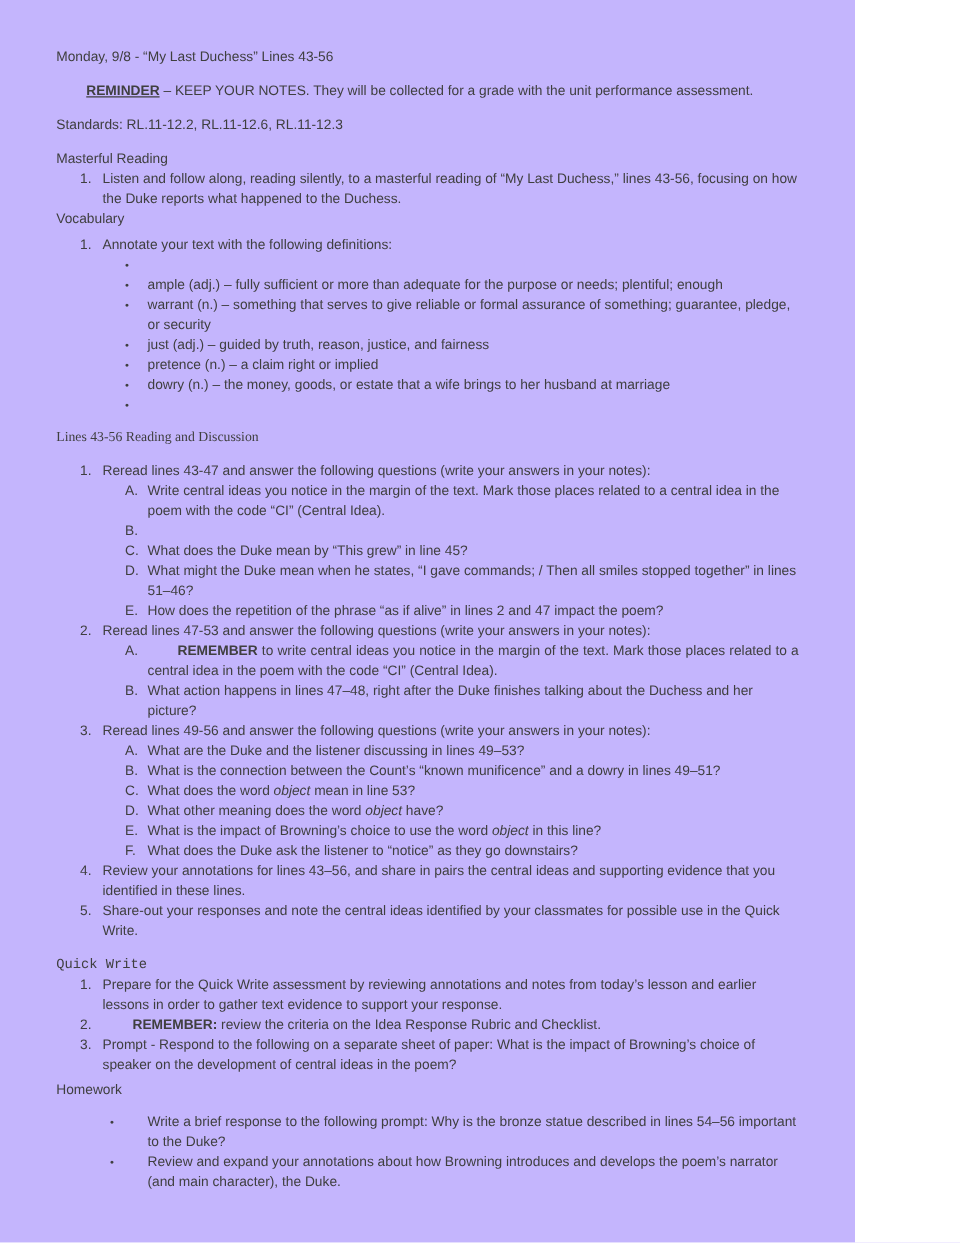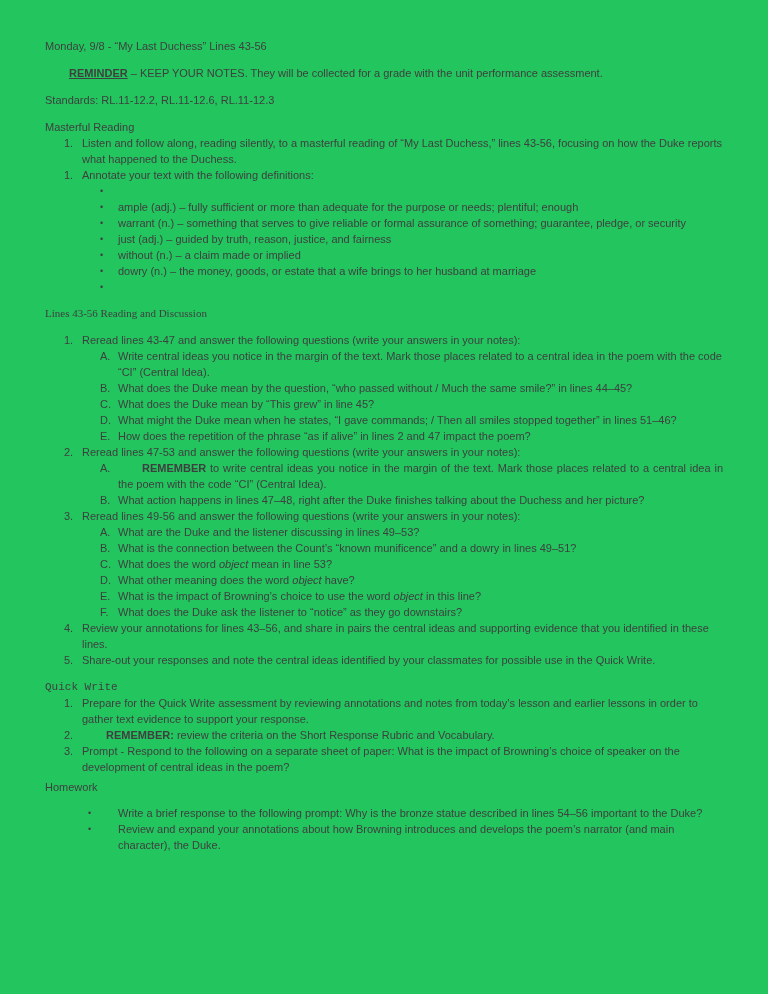--- a/index.html
+++ b/index.html
@@ -1,20 +1,20 @@
 <!DOCTYPE html>
 <html><head>
 <meta charset="utf-8">
 <style>
   html,body{margin:0;padding:0;background:#ffffff;}
   .page{
-    width:768px;
+    width:684px;
     min-height:994px;
     box-sizing:border-box;
-    background:#22c55e;
+    background:#c4b5fd;
     padding:38px 45px 40px 45px;
     color:#3f3f3f;
     font-family:"Liberation Sans", sans-serif;
     font-size:11px;
     line-height:16px;
   }
   .line{margin:0;}
   .p{margin:0 0 11px 0;}
   .mb5{margin-bottom:5px;}
   .mb10{margin-bottom:10px;}
@@ -44,20 +44,21 @@
   <p class="line p"><span class="b u">REMINDER</span><span> – KEEP YOUR NOTES.  They will be collected for a grade with the unit performance assessment.</span></p>
 
   <p class="line p">Standards: RL.11-12.2, RL.11-12.6, RL.11-12.3</p>
 
   <p class="line">Masterful Reading</p>
   <div class="li l1">
     <span class="mk">1.</span>
     <span class="tx">Listen and follow along, reading silently, to a masterful reading of “My Last Duchess,” lines 43-56, focusing on how the Duke reports what happened to the Duchess.</span>
   </div>
 
+  <p class="line mb5">Vocabulary</p>
   <div class="li l1">
     <span class="mk">1.</span>
     <span class="tx">Annotate your text with the following definitions:</span>
   </div>
   <div class="li lb">
     <span class="mk">•</span>
   </div>
   <div class="li lb">
     <span class="mk">•</span>
     <span class="tx">ample (adj.) – fully sufficient or more than adequate for the purpose or needs; plentiful; enough</span>
@@ -65,21 +66,21 @@
   <div class="li lb">
     <span class="mk">•</span>
     <span class="tx">warrant (n.) – something that serves to give reliable or formal assurance of something; guarantee, pledge, or security</span>
   </div>
   <div class="li lb">
     <span class="mk">•</span>
     <span class="tx">just (adj.) – guided by truth, reason, justice, and fairness</span>
   </div>
   <div class="li lb">
     <span class="mk">•</span>
-    <span class="tx">without (n.) – a claim made or implied</span>
+    <span class="tx">pretence (n.) – a claim right or implied</span>
   </div>
   <div class="li lb">
     <span class="mk">•</span>
     <span class="tx">dowry (n.) – the money, goods, or estate that a wife brings to her husband at marriage</span>
   </div>
   <div class="li lb">
     <span class="mk">•</span>
   </div>
 
   <p class="line mt10 mb11">Lines 43-56 Reading and Discussion</p>
@@ -87,21 +88,20 @@
   <div class="li l1">
     <span class="mk">1.</span>
     <span class="tx">Reread lines 43-47 and answer the following questions (write your answers in your notes):</span>
   </div>
   <div class="li l2">
     <span class="mk">A.</span>
     <span class="tx">Write central ideas you notice in the margin of the text. Mark those places related to a central idea in the poem with the code “CI” (Central Idea).</span>
   </div>
   <div class="li l2">
     <span class="mk">B.</span>
-    <span class="tx">What does the Duke mean by the question, “who passed without / Much the same smile?” in lines 44–45?</span>
   </div>
   <div class="li l2">
     <span class="mk">C.</span>
     <span class="tx">What does the Duke mean by “This grew” in line 45?</span>
   </div>
   <div class="li l2">
     <span class="mk">D.</span>
     <span class="tx">What might the Duke mean when he states, “I gave commands; / Then all smiles stopped together” in lines 51–46?</span>
   </div>
   <div class="li l2">
@@ -160,21 +160,21 @@
     <span class="tx">Share-out your responses and note the central ideas identified by your classmates for possible use in the Quick Write.</span>
   </div>
 
   <p class="line mt11">Quick Write</p>
   <div class="li l1">
     <span class="mk">1.</span>
     <span class="tx">Prepare for the Quick Write assessment by reviewing annotations and notes from today’s lesson and earlier lessons in order to gather text evidence to support your response.</span>
   </div>
   <div class="li l1">
     <span class="mk">2.</span>
-    <span class="tx"><span class="b">REMEMBER:</span><span> review the criteria on the Short Response Rubric and Vocabulary.</span></span>
+    <span class="tx"><span class="b">REMEMBER:</span><span> review the criteria on the Idea Response Rubric and Checklist.</span></span>
   </div>
   <div class="li l1">
     <span class="mk">3.</span>
     <span class="tx">Prompt -  Respond to the following on a separate sheet of paper: What is the impact of Browning’s choice of speaker on the development of central ideas in the poem?</span>
   </div>
 
   <p class="line mt12 mb10">Homework</p>
   <div class="li hb">
     <span class="mk">•</span>
     <span class="tx">Write a brief response to the following prompt: Why is the bronze statue described in lines 54–56 important to the Duke?</span>

